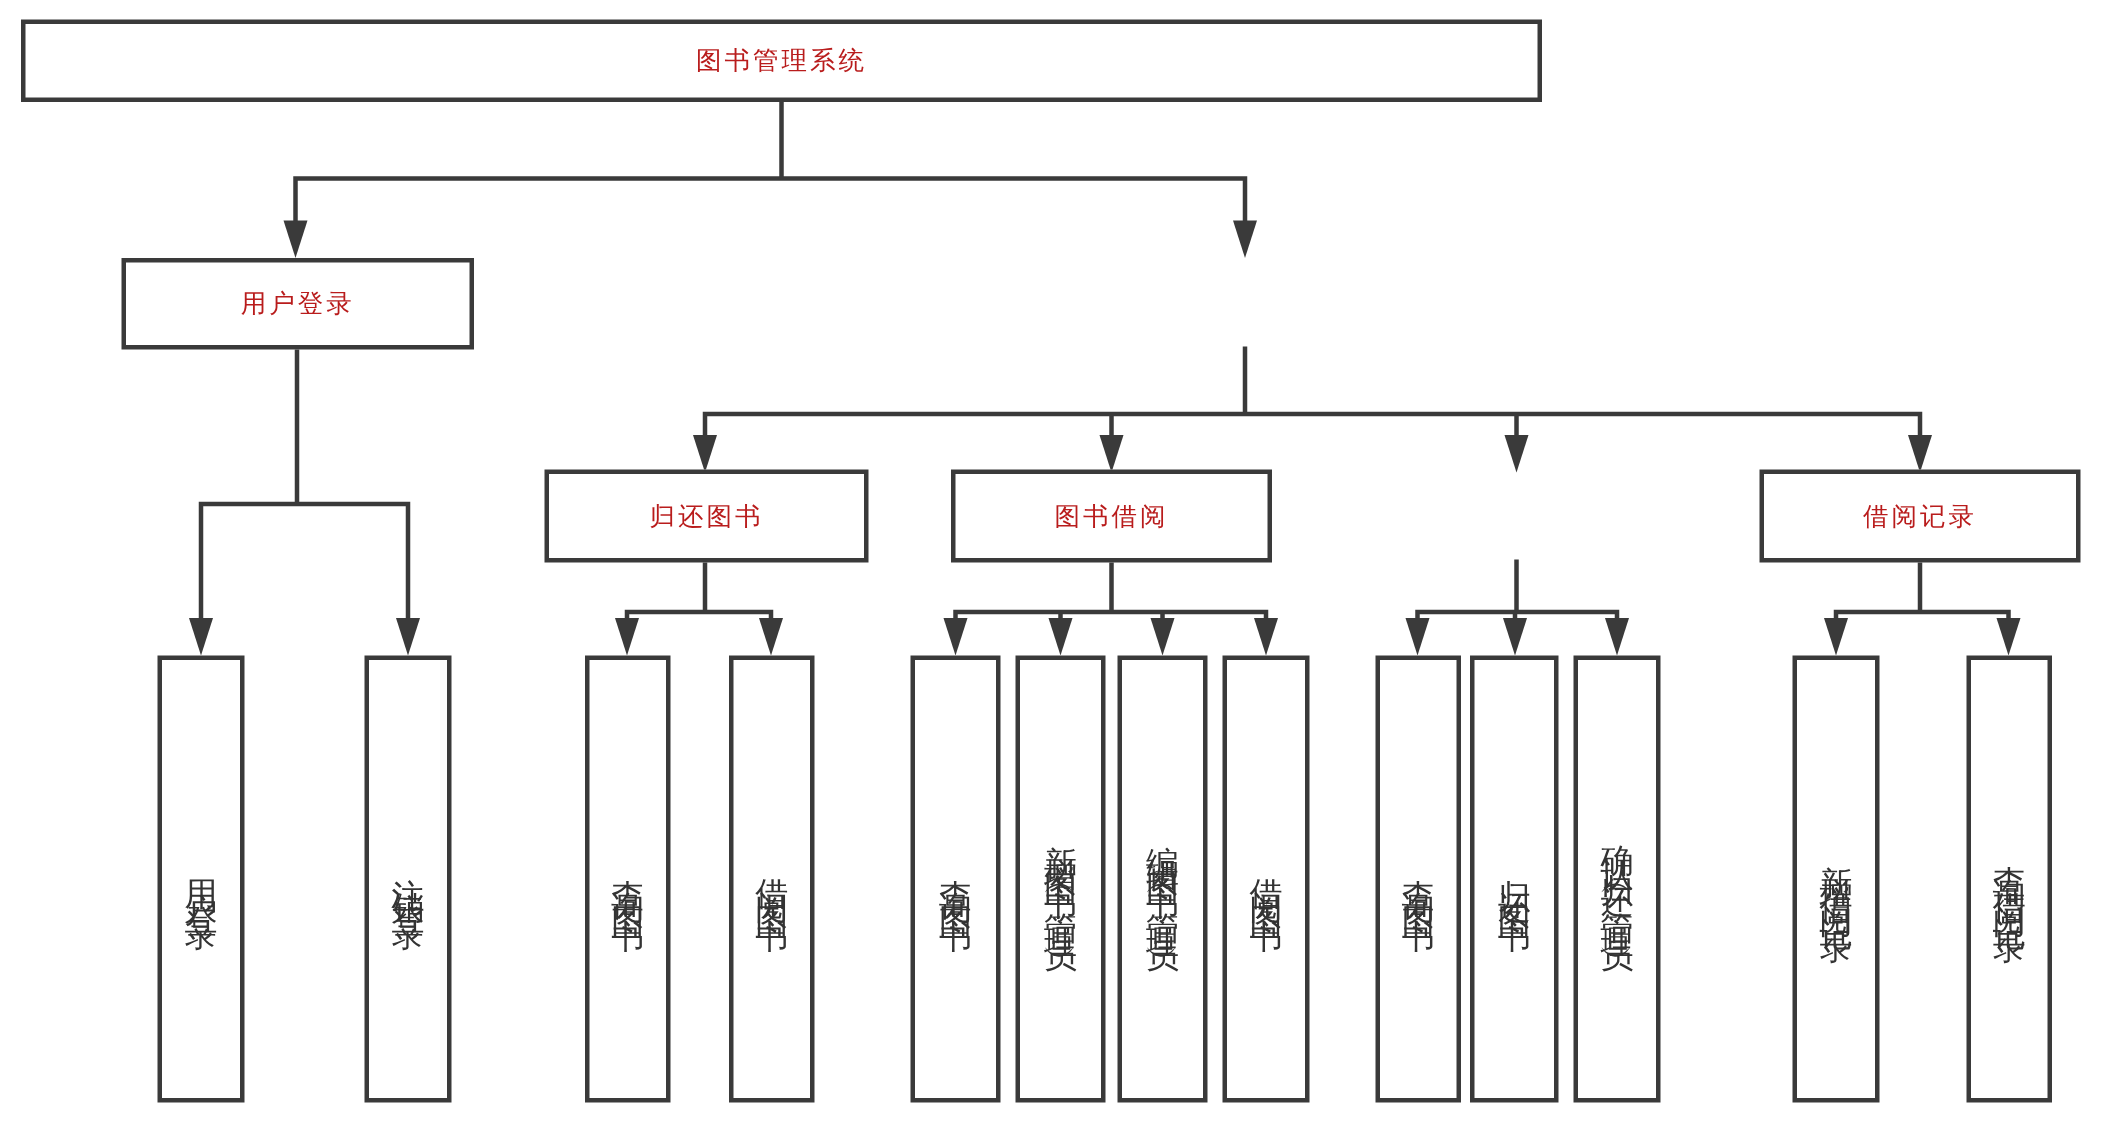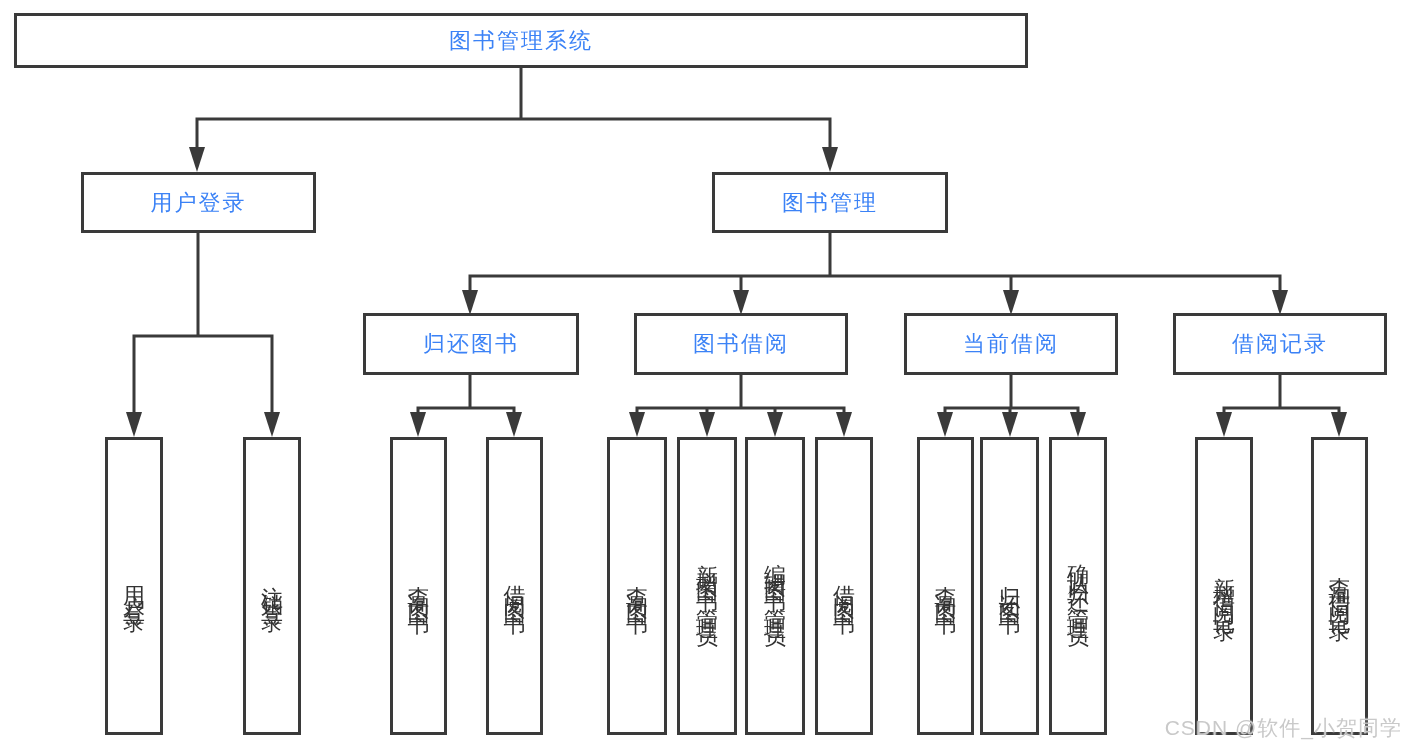--- a/index.html
+++ b/index.html
@@ -25,22 +25,22 @@
     position: absolute;
     box-sizing: border-box;
     background: #ffffff;
     border: 3px solid #3a3a3a;
     display: flex;
     align-items: center;
     justify-content: center;
     z-index: 1;
   }
   .node .hlabel {
-    font-size: 22px;
-    color: #3b82f6;
+    font-size: 17px;
+    color: #b91c1c;
     letter-spacing: 2px;
     white-space: nowrap;
   }
   .leaf .vlabel {
     writing-mode: vertical-rl;
     text-orientation: mixed;
     font-size: 22px;
     color: #333333;
     letter-spacing: 9px;
     line-height: 1;
@@ -102,32 +102,26 @@
     </g>
   </svg>
 
   <div class="node" style="left:14px; top:13px; width:1014px; height:55px;">
     <span class="hlabel">图书管理系统</span>
   </div>
 
   <div class="node" style="left:81px; top:172px; width:235px; height:61px;">
     <span class="hlabel">用户登录</span>
   </div>
-  <div class="node" style="left:712px; top:172px; width:236px; height:61px;">
-    <span class="hlabel">图书管理</span>
-  </div>
 
   <div class="node" style="left:363px; top:313px; width:216px; height:62px;">
     <span class="hlabel">归还图书</span>
   </div>
   <div class="node" style="left:634px; top:313px; width:214px; height:62px;justify-content:center;">
     <span class="hlabel">图书借阅</span>
-  </div>
-  <div class="node" style="left:904px; top:313px; width:214px; height:62px;">
-    <span class="hlabel">当前借阅</span>
   </div>
   <div class="node" style="left:1173px; top:313px; width:214px; height:62px;">
     <span class="hlabel">借阅记录</span>
   </div>
 
   <div class="node leaf" style="left:105px; top:437px; width:58px; height:298px;">
     <span class="vlabel">用户登录</span>
   </div>
   <div class="node leaf" style="left:243px; top:437px; width:58px; height:298px;">
     <span class="vlabel">注销登录</span>
@@ -163,15 +157,14 @@
     <span class="vlabel">确认归还（管理员）</span>
   </div>
 
   <div class="node leaf" style="left:1195px; top:437px; width:58px; height:298px;">
     <span class="vlabel">新增借阅记录</span>
   </div>
   <div class="node leaf" style="left:1311px; top:437px; width:57px; height:298px;">
     <span class="vlabel">查询借阅记录</span>
   </div>
 
-  <div class="watermark">CSDN @软件_小贺同学</div>
 
 </div>
 
 </body></html>

